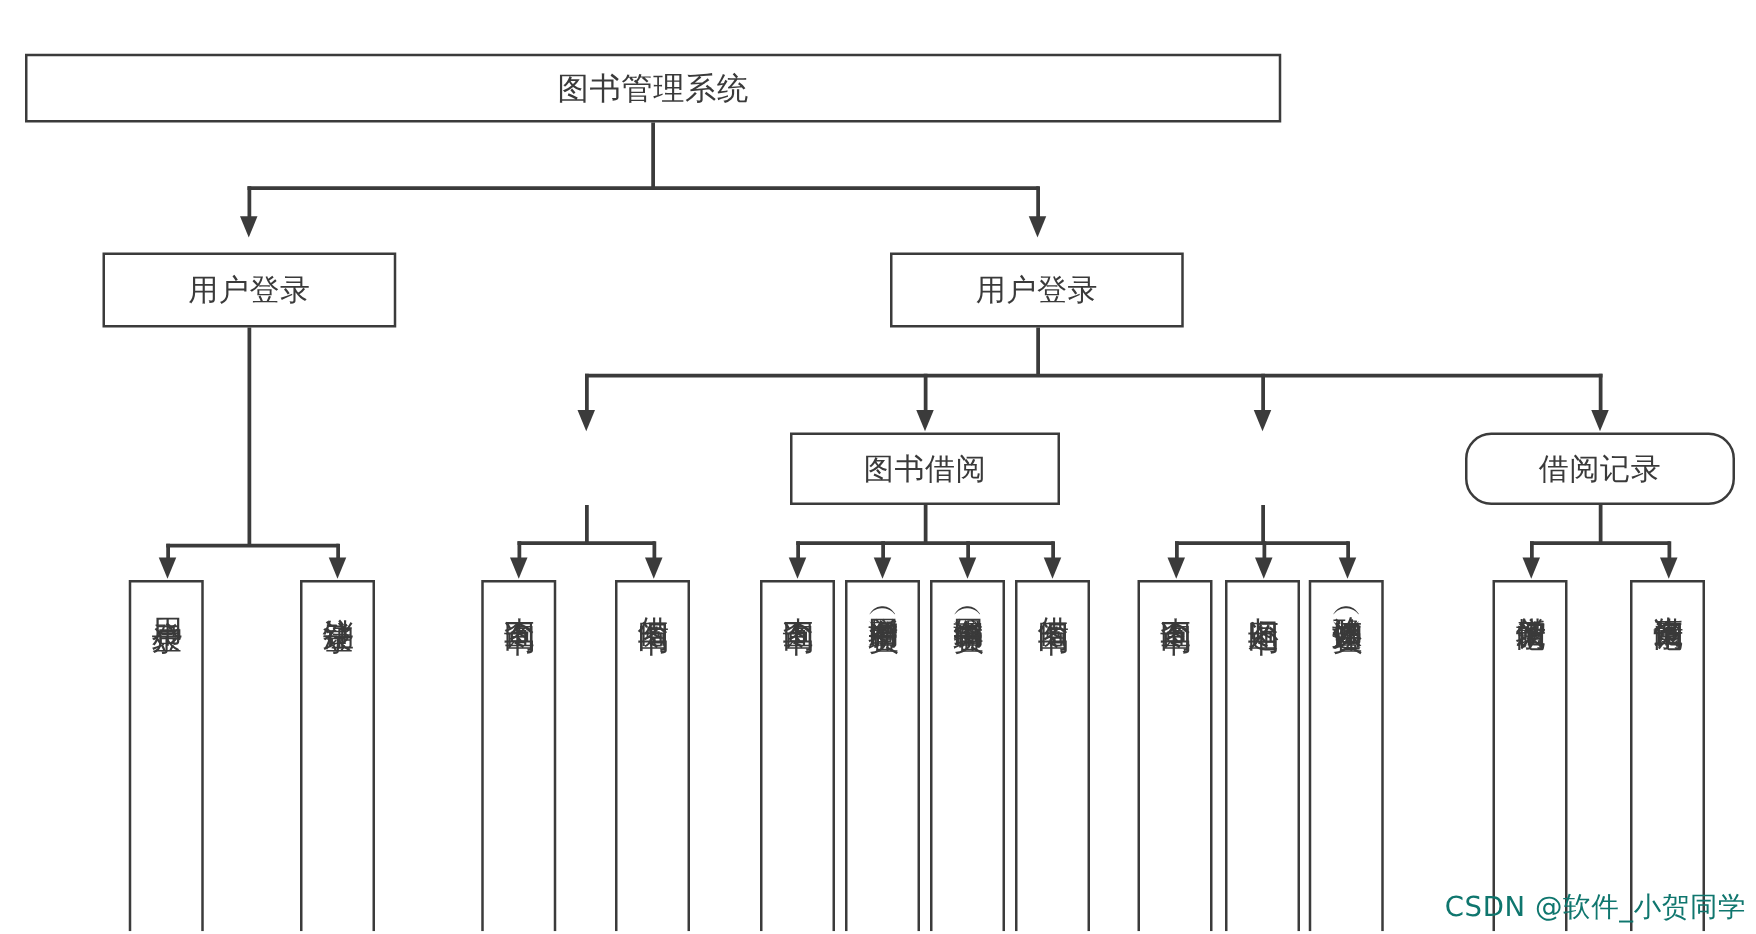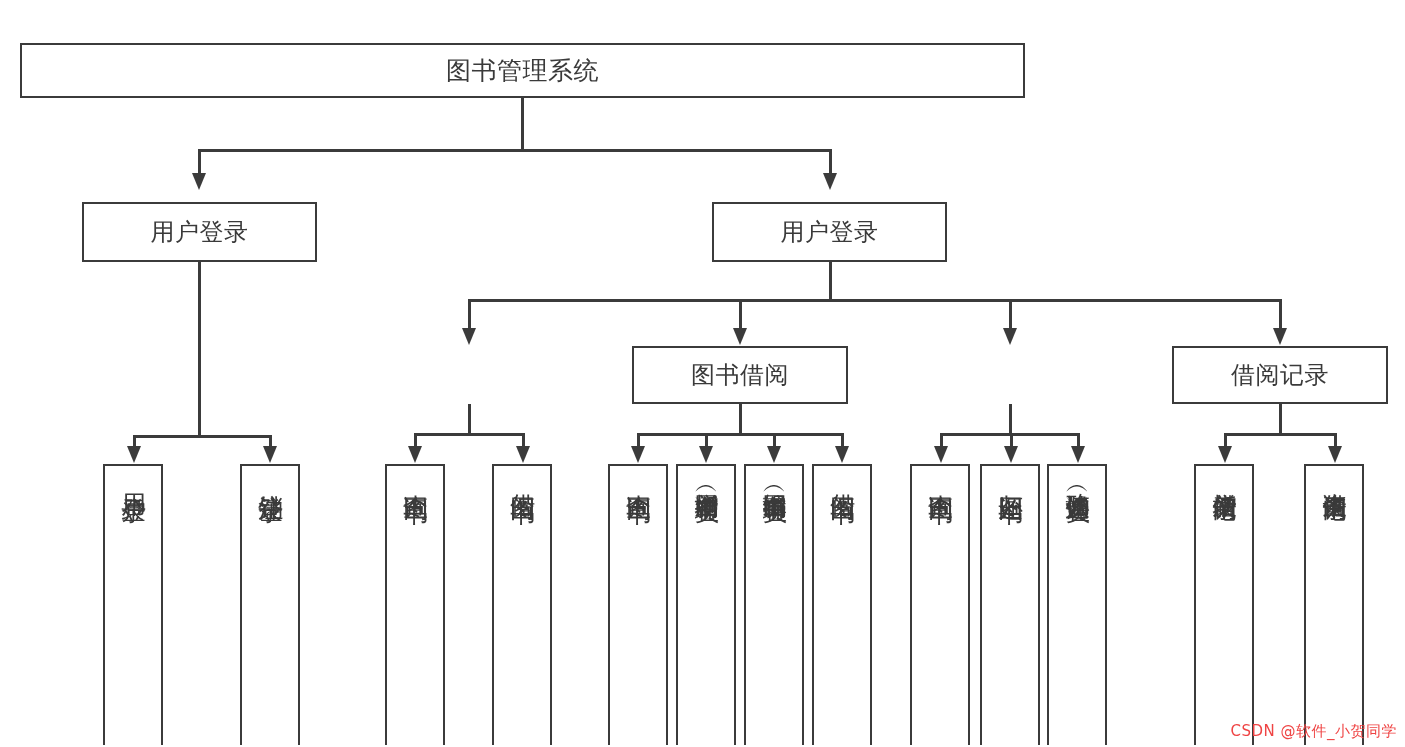--- a/index.html
+++ b/index.html
@@ -64,22 +64,22 @@
     position:absolute;
     width:0;height:0;
     border-left:7.5px solid transparent;
     border-right:7.5px solid transparent;
     border-top:17px solid #3b3b3b;
   }
   .watermark{
     position:absolute;
     right:8px;
     bottom:4px;
-    font-size:15px;
-    color:#ef4444;
+    font-size:22px;
+    color:#0f766e;
     white-space:nowrap;
     letter-spacing:0.5px;
   }
 </style>
 </head>
 <body>
 
 <div id="canvas">
 
   <div class="node h root" style="left:20px;top:13px;width:1005px;height:55px;">
@@ -115,21 +115,21 @@
   <div class="vline" style="left:739px;top:269px;height:30px;"></div>
   <div class="arrow" style="left:733px;top:298px;"></div>
   <div class="vline" style="left:1009px;top:269px;height:30px;"></div>
   <div class="arrow" style="left:1003px;top:298px;"></div>
   <div class="vline" style="left:1279px;top:269px;height:30px;"></div>
   <div class="arrow" style="left:1273px;top:298px;"></div>
 
   <div class="node h" style="left:632px;top:316px;width:216px;height:58px;">
     <span class="lbl">图书借阅</span>
   </div>
-  <div class="node h" style="left:1172px;top:316px;width:216px;height:58px;">
+  <div class="node h" style="left:1172px;top:316px;width:216px;height:58px;border-radius:21px;">
     <span class="lbl">借阅记录</span>
   </div>
 
   <div class="vline" style="left:468px;top:374px;height:31px;"></div>
   <div class="hline" style="left:414px;top:403px;width:110px;"></div>
   <div class="vline" style="left:414px;top:403px;height:14px;"></div>
   <div class="arrow" style="left:408px;top:416px;"></div>
   <div class="vline" style="left:522px;top:403px;height:14px;"></div>
   <div class="arrow" style="left:516px;top:416px;"></div>
 

